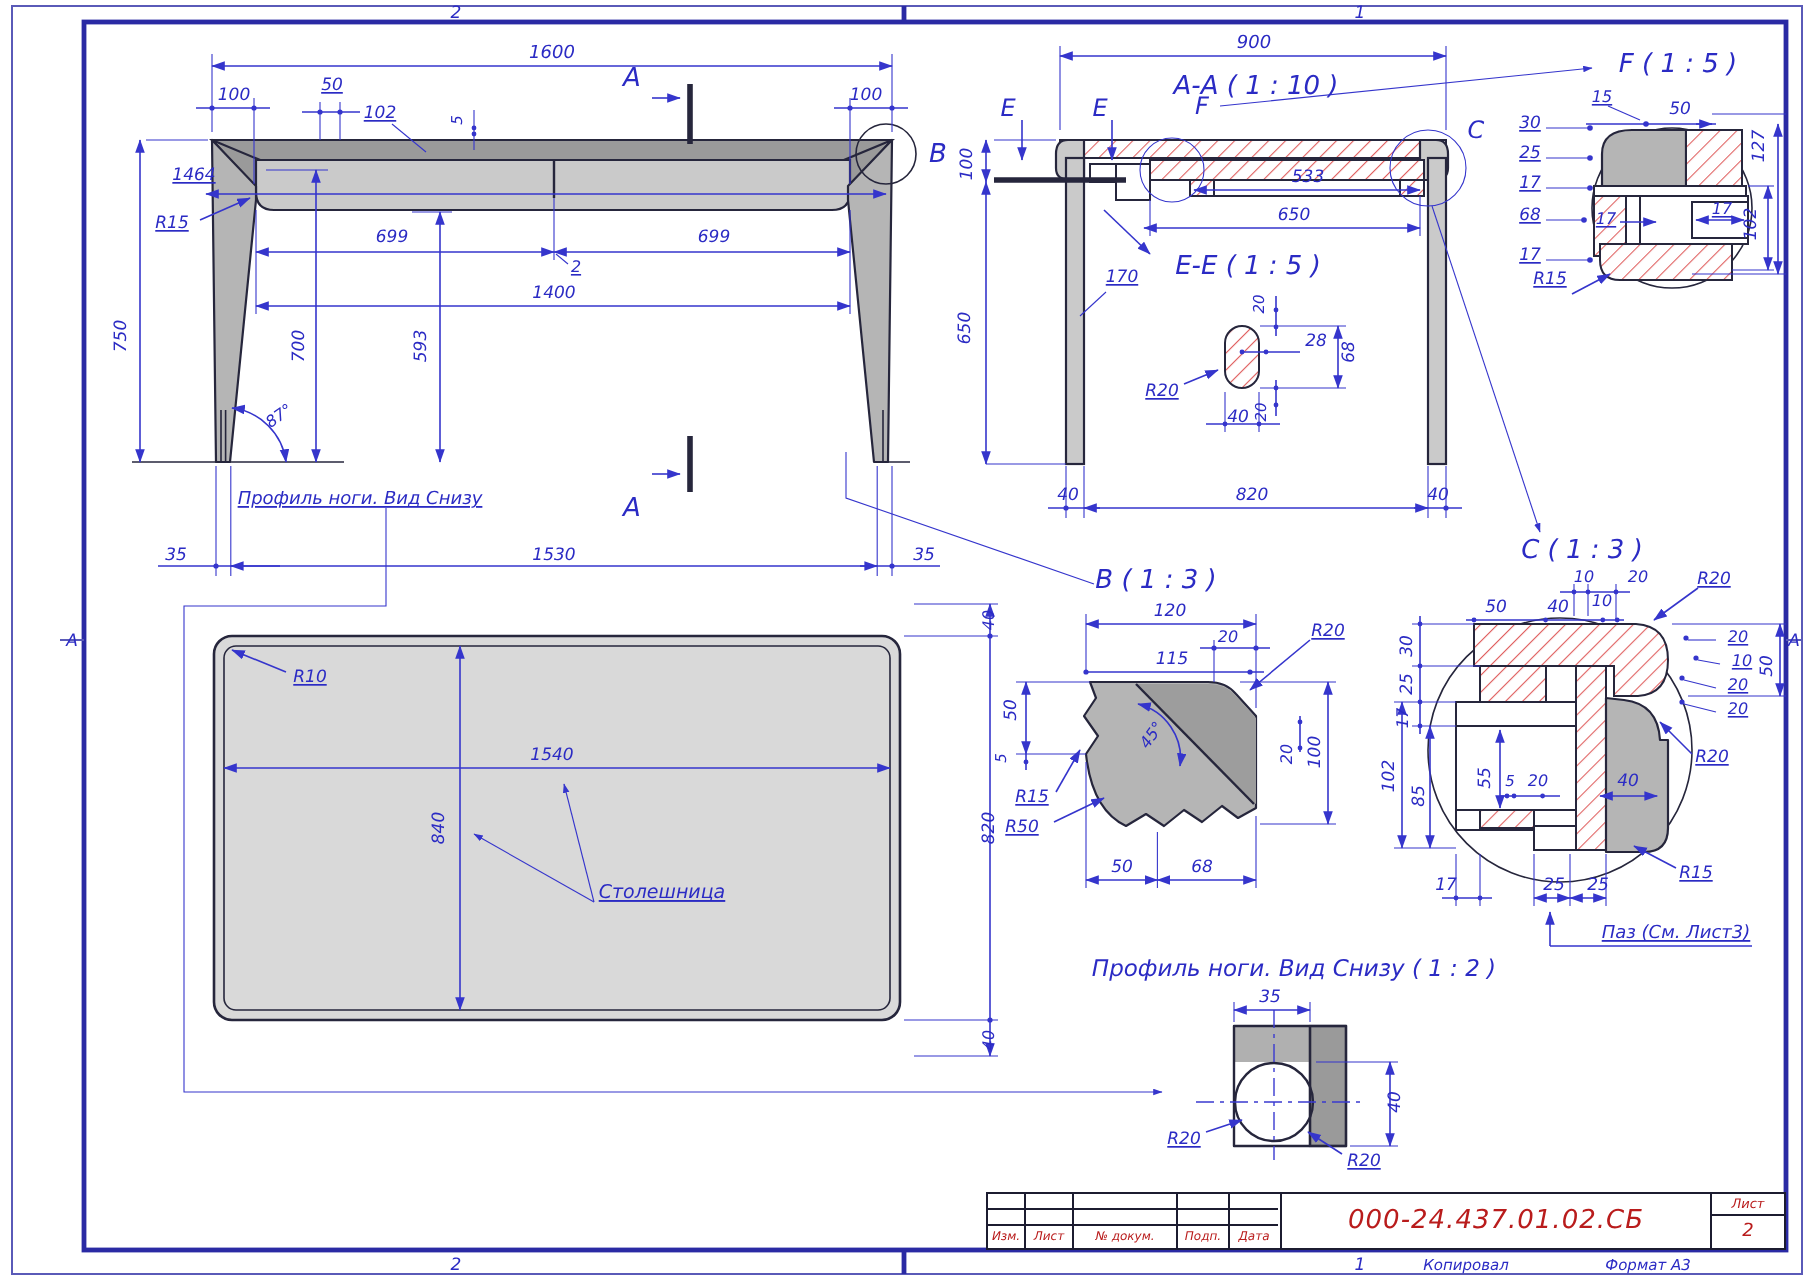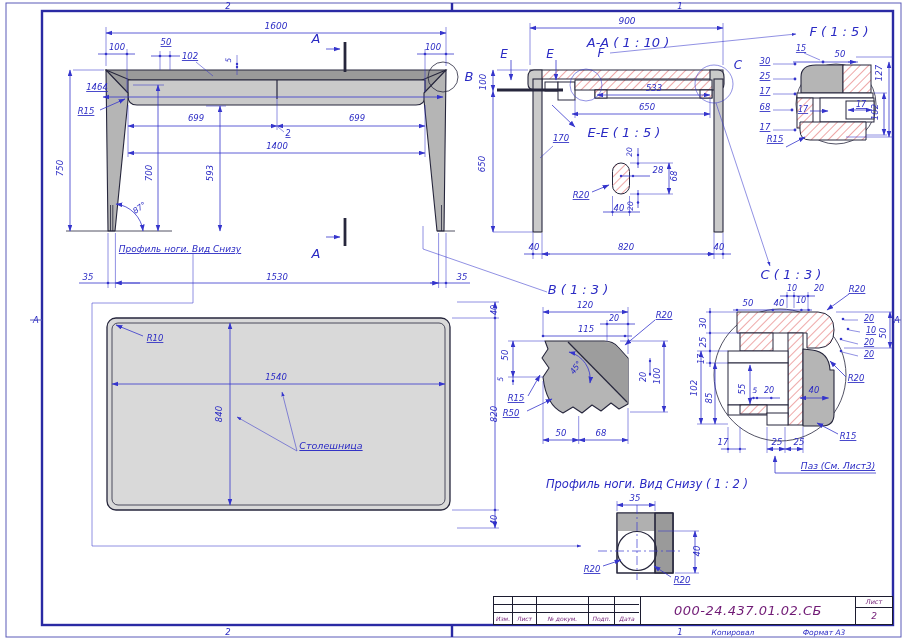--- a/index.html
+++ b/index.html
@@ -20,21 +20,21 @@
   .fillA{fill:#b5b5b5;stroke:#26263c;stroke-width:1.1;stroke-linejoin:round;}
   .fillB{fill:#9a9a9a;stroke:#26263c;stroke-width:1.1;}
   .fillC{fill:#cacaca;stroke:#26263c;stroke-width:1.1;}
   .fillD{fill:#d9d9d9;stroke:#26263c;stroke-width:1.3;}
   .wht{fill:#ffffff;stroke:#26263c;stroke-width:1;}
   .h  {fill:url(#hp);stroke:#26263c;stroke-width:1;}
   .lbl{fill:#2b2bc4;font-style:italic;text-anchor:middle;}
   .lbl.u{text-decoration:underline;}
   
   #tb{position:absolute;left:493px;top:596px;width:400px;height:29px;border:1.6px solid #1c1c30;
-      box-sizing:border-box;display:flex;background:#fff;color:#701a75;}
+      box-sizing:border-box;display:flex;background:#fff;color:#b91c1c;}
   #tb .cols{width:147px;display:grid;grid-template-columns:19px 24px 52px 26px 24px;
       grid-template-rows:8px 8px 1fr;border-right:1.6px solid #1c1c30;box-sizing:border-box;}
   #tb .cols div{border-right:1px solid #1c1c30;border-bottom:1px solid #1c1c30;
       font-size:6px;font-style:italic;display:flex;align-items:center;justify-content:center;overflow:hidden;}
   #tb .cols div:nth-child(5n){border-right:none;}
   #tb .cols div.lastrow{border-bottom:none;}
   #tb .doc{flex:1;display:flex;align-items:center;justify-content:center;
       font-size:13px;font-style:italic;border-right:1.6px solid #1c1c30;letter-spacing:.5px;}
   #tb .sh{width:36px;display:flex;flex-direction:column;}
   #tb .sh .t{height:10px;border-bottom:1px solid #1c1c30;font-size:6.5px;font-style:italic;

